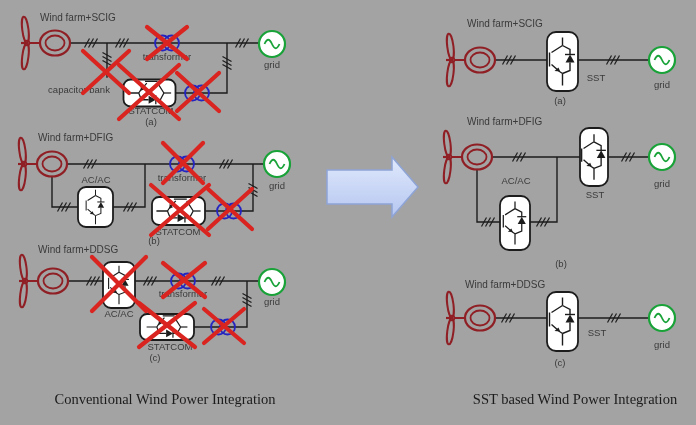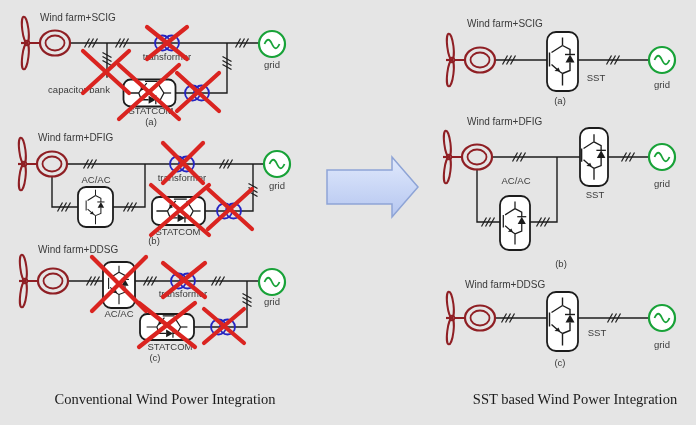--- a/index.html
+++ b/index.html
@@ -1,16 +1,16 @@
 <!DOCTYPE html>
 <html style="--c-machine: #8f1f24; --c-transformer: #2424c0; --c-grid: #18a238; --c-cross: #da2420; --c-wire: #1c1c1c; --c-label: #3a3a3a; --c-caption: #1b1b1b; --c-arrow_top: #e0e9fc; --c-arrow_bottom: #b5c6f0; --c-arrow_border: #8ea4d6;"><head>
 <meta charset="utf-8">
 <style>
   html,body{margin:0;padding:0;background:#ffffff;}
-  .stage{position:relative;width:696px;height:425px;background:#e5e5e5;overflow:hidden;}
+  .stage{position:relative;width:696px;height:425px;background:#a3a3a3;overflow:hidden;}
   svg{display:block;}
   .wire{stroke:var(--c-wire);stroke-width:1.4;fill:none;stroke-linecap:square;}
   .box{fill:#ffffff;stroke:var(--c-wire);stroke-width:1.8;}
   .machine{color:var(--c-machine);}
   .xf{color:var(--c-transformer);}
   .gr{color:var(--c-grid);}
   .ig{color:var(--c-wire);}
   .slm{stroke:var(--c-wire);stroke-width:1.2;fill:none;}
   .xmk{stroke:var(--c-cross);stroke-width:4.2;stroke-linecap:round;fill:none;}
   .lbl{font:9.5px "Liberation Sans", sans-serif;fill:var(--c-label);text-anchor:middle;}

